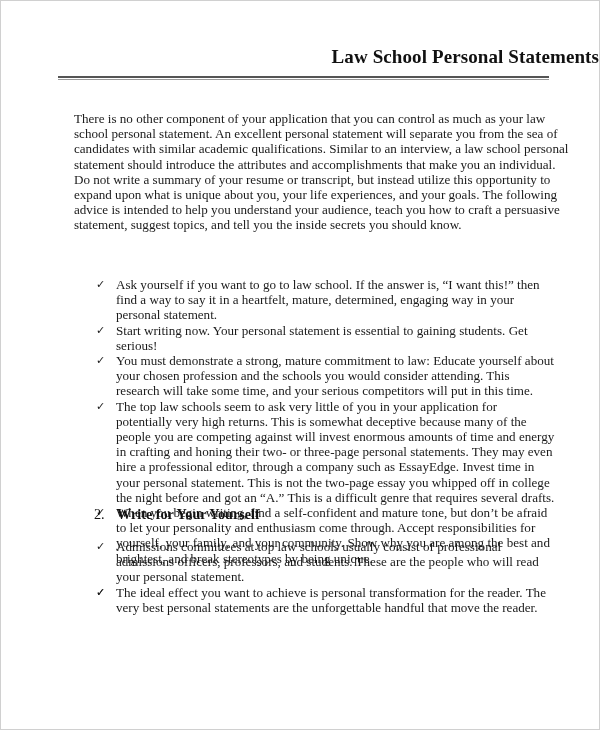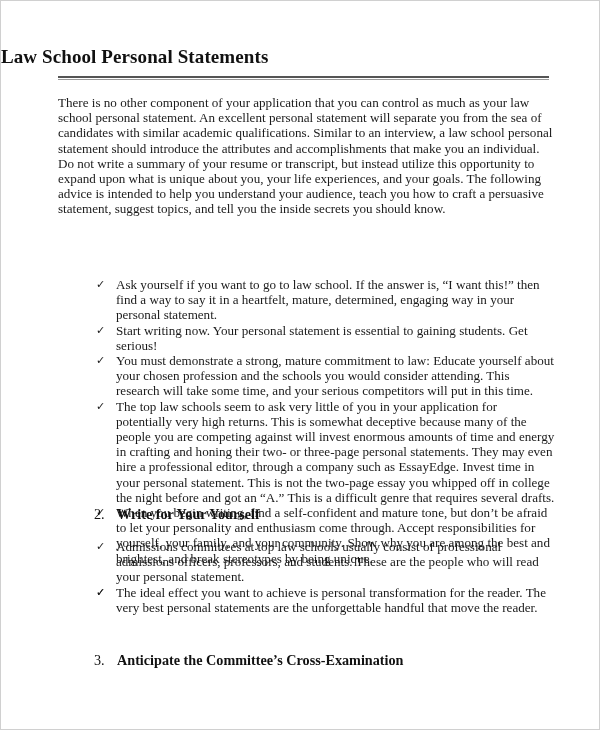--- a/index.html
+++ b/index.html
@@ -20,21 +20,21 @@
       border: 1px solid #d0d0d0;
       background: #ffffff;
       font-family: "Liberation Serif", "DejaVu Serif", serif;
       color: #1a1a1a;
     }
     .title {
       position: absolute;
       left: 0;
       right: 0;
       top: 45px;
-      text-align: left;
+      text-align: right;
       font-size: 19px;
       font-weight: bold;
       letter-spacing: 0.1px;
       color: #111;
     }
     .rule {
       position: absolute;
       left: 57px;
       width: 491px;
       top: 75px;
@@ -43,21 +43,21 @@
       border-bottom: 1px solid #999;
       box-sizing: border-box;
     }
     .intro {
       position: absolute;
       left: 57px;
       width: 500px;
       top: 94px;
       font-size: 13.1px;
       line-height: 15.2px;
-      margin: 0;
+      margin: 16px;
     }
     .section-heading {
       position: absolute;
       left: 93px;
       font-size: 14.2px;
       font-weight: bold;
       color: #111;
     }
     .section-heading .num {
       display: inline-block;
@@ -134,17 +134,14 @@
     </li>
     <li>
       <span class="check">✓</span>
     </li>
     <li>
       <span class="check">✓</span>
       <span>The ideal effect you want to achieve is personal transformation for the reader. The very best personal statements are the unforgettable handful that move the reader.</span>
     </li>
   </ul>
 
-  <div class="section-heading" style="top:651px;">
-    <span class="num">3.</span><span>Anticipate the Committee’s Cross-Examination</span>
-  </div>
 
 </div>
 
 </body></html>

